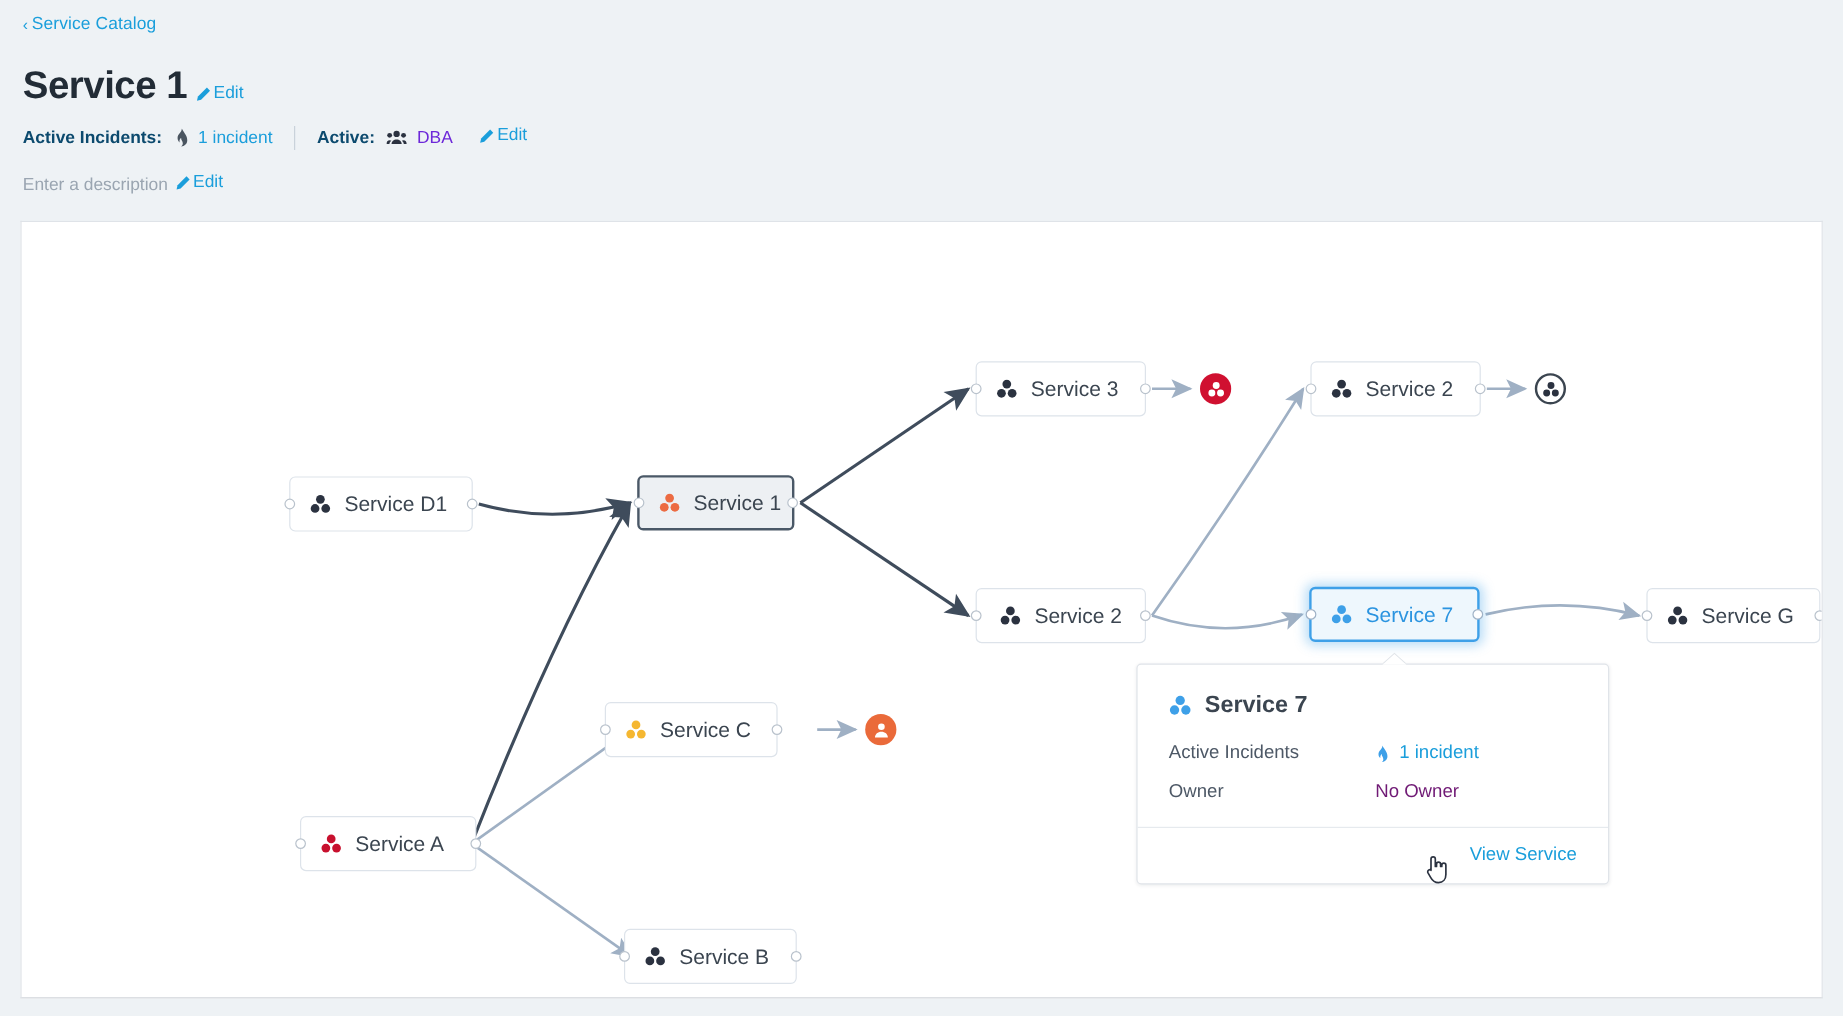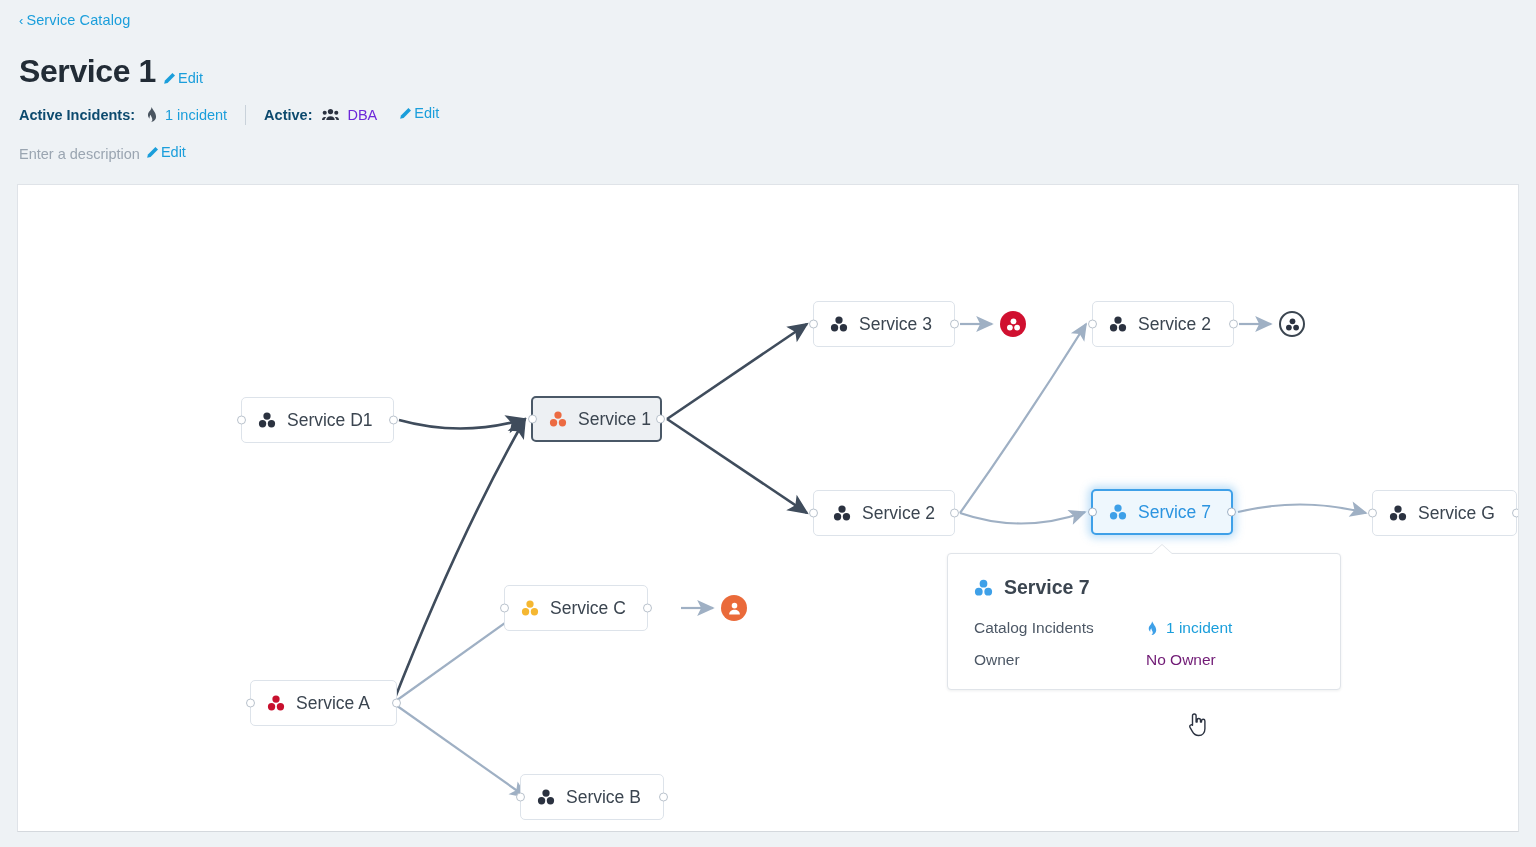--- a/index.html
+++ b/index.html
@@ -418,31 +418,34 @@
       <div class="tt-body">
         <div class="tt-title-row">
           <svg class="tt-title-icon" viewBox="0 0 20 18">
             <circle cx="10" cy="5" r="4.1" fill="#3ea0e8"></circle>
             <circle cx="5" cy="13.4" r="4.1" fill="#3ea0e8"></circle>
             <circle cx="15" cy="13.4" r="4.1" fill="#3ea0e8"></circle>
           </svg>
           <span class="tt-title">Service 7</span>
         </div>
         <div class="tt-grid">
-          <div class="tt-key">Catalog Incidents</div>
+          <div class="tt-key">Active Incidents</div>
           <div class="tt-val link">
             <svg class="flame-blue" viewBox="0 0 14 17">
               <path d="M7 0C7 4 3.2 4.6 3.2 8.6c0 2 1 3.2 1.9 3.9-.5-1.6.1-3.4 1.3-4.3-.3 2.2 1.5 2.9 1.5 5.1 0 1.5-.8 2.4-1.6 2.9 3.3-.3 5.6-2.6 5.6-5.7C11.9 6.3 9.3 4.6 7 0z" fill="#3ea0e8"></path>
             </svg>
             <span>1 incident</span>
           </div>
           <div class="tt-key">Owner</div>
           <div class="tt-val">No Owner</div>
         </div>
       </div>
+      <div class="tt-footer">
+        <span class="tt-footer-link">View Service</span>
+      </div>
     </div>
 
     <svg class="cursor" viewBox="0 0 22 26">
       <path d="M6.5 13.5V4.8c0-1 .8-1.8 1.8-1.8s1.8.8 1.8 1.8v6.2h1V9.2c0-1 .8-1.7 1.7-1.7s1.7.8 1.7 1.7v1.8h1V10c0-.9.8-1.7 1.7-1.7s1.7.8 1.7 1.7v7.7c0 3.9-2.3 6.8-6.2 6.8-3.4 0-5-1.6-6.4-4.2L4 16.4c-.5-.9-.2-1.9.7-2.4.7-.4 1.4-.3 1.8.2z" fill="#ffffff" stroke="#2b3240" stroke-width="1.4" stroke-linejoin="round"></path>
     </svg>
 
   </div>
 </div>
 
 </body></html>

